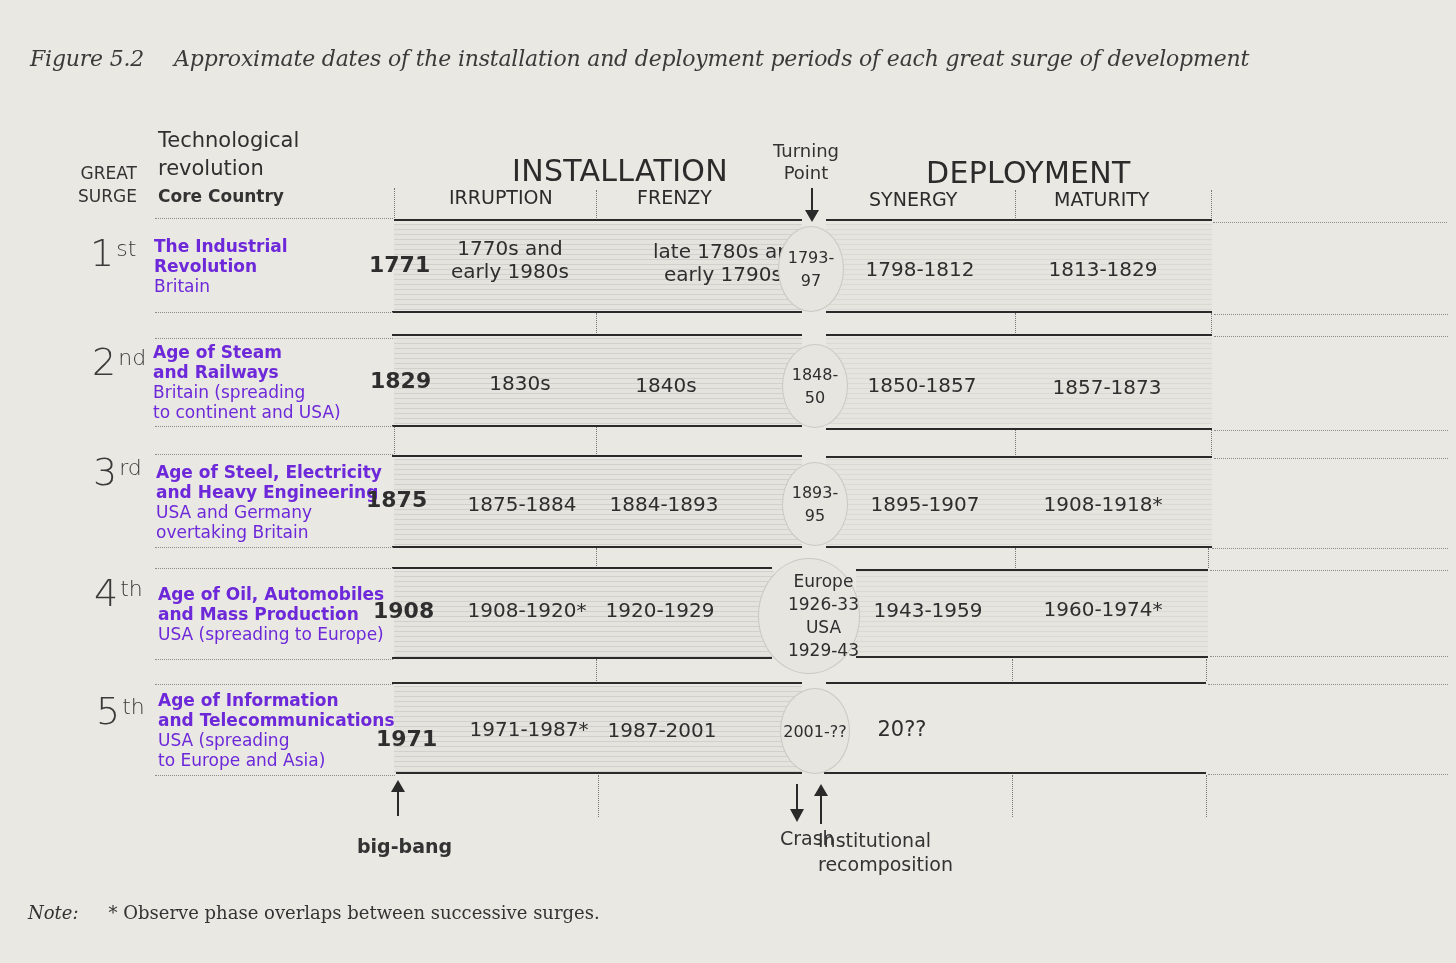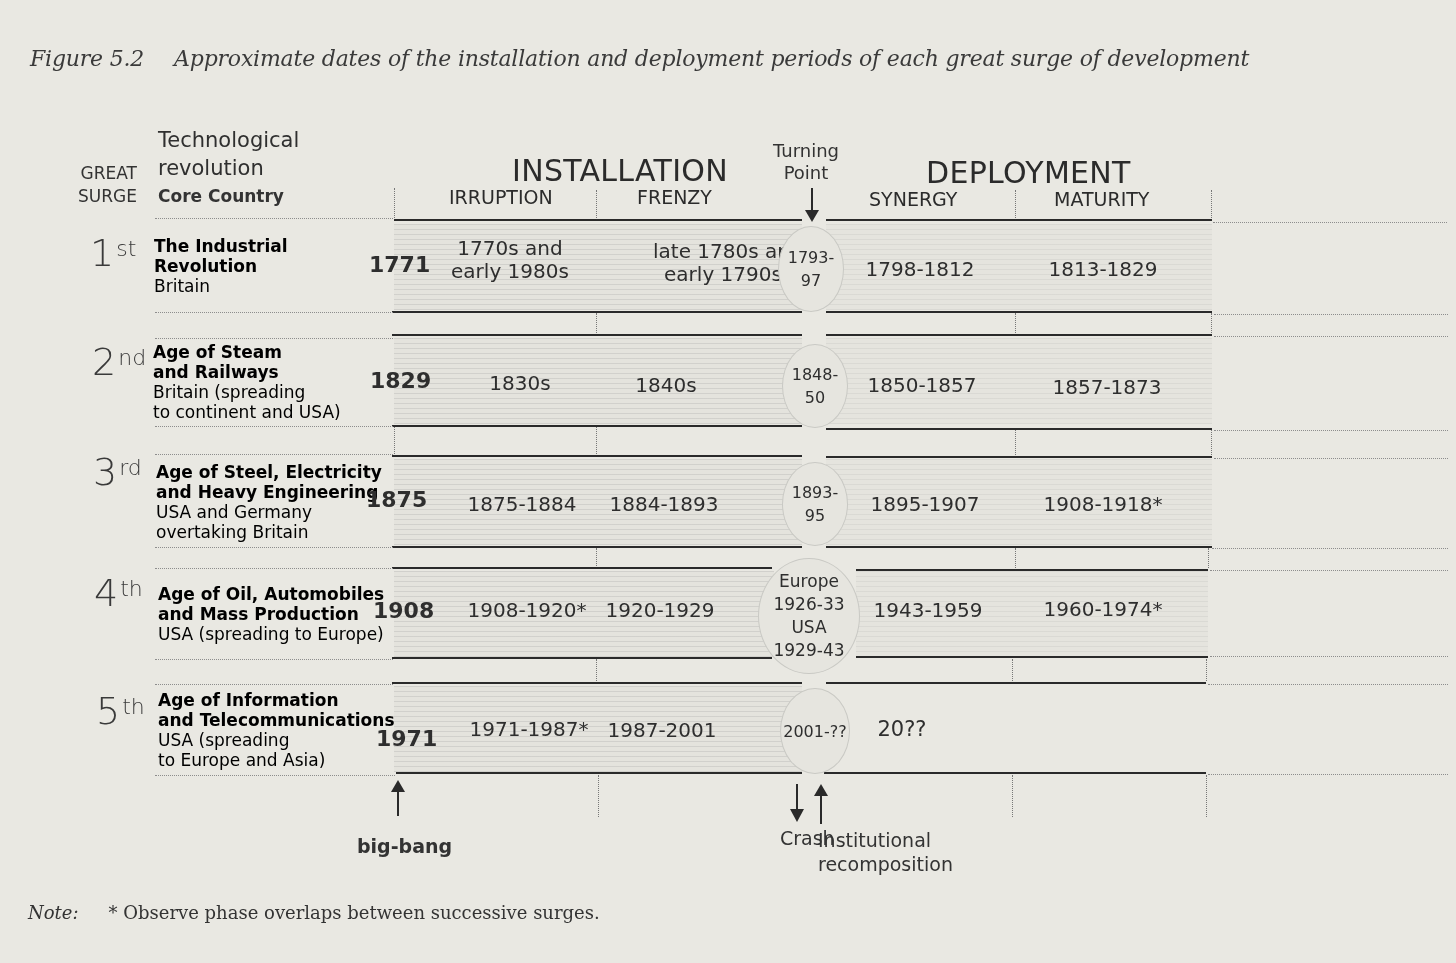--- a/index.html
+++ b/index.html
@@ -28,21 +28,21 @@
   .shade {
     background:
       repeating-linear-gradient(180deg, rgba(160,160,160,0.28) 0 1px, transparent 1px 5px),
       #e4e3dd;
   }
   .ordinal {
     font-size: 38px; color: #3a3a3a; line-height: 38px;
     font-family: "DejaVu Sans", sans-serif; font-weight: 300;
   }
   .ordinal sup { font-size: 22px; vertical-align: top; position: relative; top: -4px; margin-left: 2px; }
-  .rev { font-size: 17px; line-height: 20px; color: #000000; }
+  .rev { font-size: 17px; line-height: 20px; color: #6d28d9; }
   .rev .name { font-weight: bold; }
   .year { font-size: 22px; font-weight: bold; color: #2e2e2e; }
   .cell { font-size: 20px; color: #2e2e2e; text-align: center; line-height: 23px; white-space: nowrap; }
   .oval {
     border: 1px solid #c9c9c4; border-radius: 50%;
     background: #e6e5df;
     display: flex; align-items: center; justify-content: center;
     text-align: center; font-size: 16px; color: #2e2e2e; line-height: 23px;
   }
   .note { font-family: "DejaVu Serif", serif; font-size: 18px; color: #333; }
@@ -220,21 +220,21 @@
 
 <div class="abs ordinal" style="left:94px; top:574px;"><span>4</span><sup>th</sup></div>
 <div class="abs rev" style="left:158px; top:584px;">
   <div class="name">Age of Oil, Automobiles</div>
   <div class="name">and Mass Production</div>
   <div>USA (spreading to Europe)</div>
 </div>
 <div class="abs year" style="left:373px; top:598px;">1908</div>
 <div class="abs cell" style="left:462px; top:599px; width:130px;">1908-1920*</div>
 <div class="abs cell" style="left:600px; top:599px; width:120px;">1920-1929</div>
-<div class="abs oval" style="left:758px; top:558px; width:100px; height:114px; font-size:17px;">
+<div class="abs oval" style="left:758px; top:558px; width:100px; height:114px; font-size:17px;justify-content:flex-end;">
   <div>
     <div>Europe</div>
     <div>1926-33</div>
     <div>USA</div>
     <div>1929-43</div>
   </div>
 </div>
 <div class="abs cell" style="left:868px; top:599px; width:120px;">1943-1959</div>
 <div class="abs cell" style="left:1040px; top:598px; width:126px;">1960-1974*</div>
 

